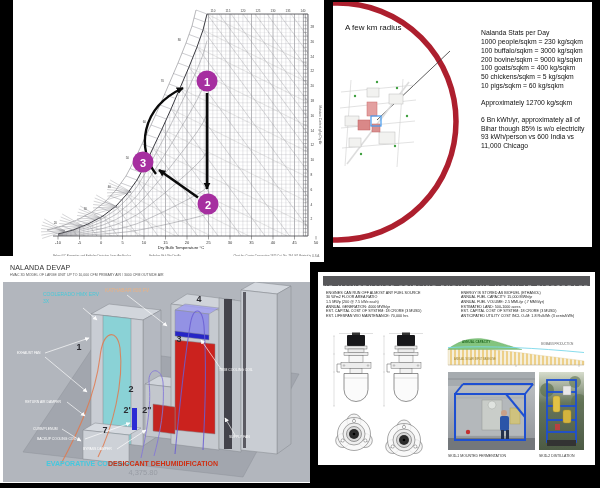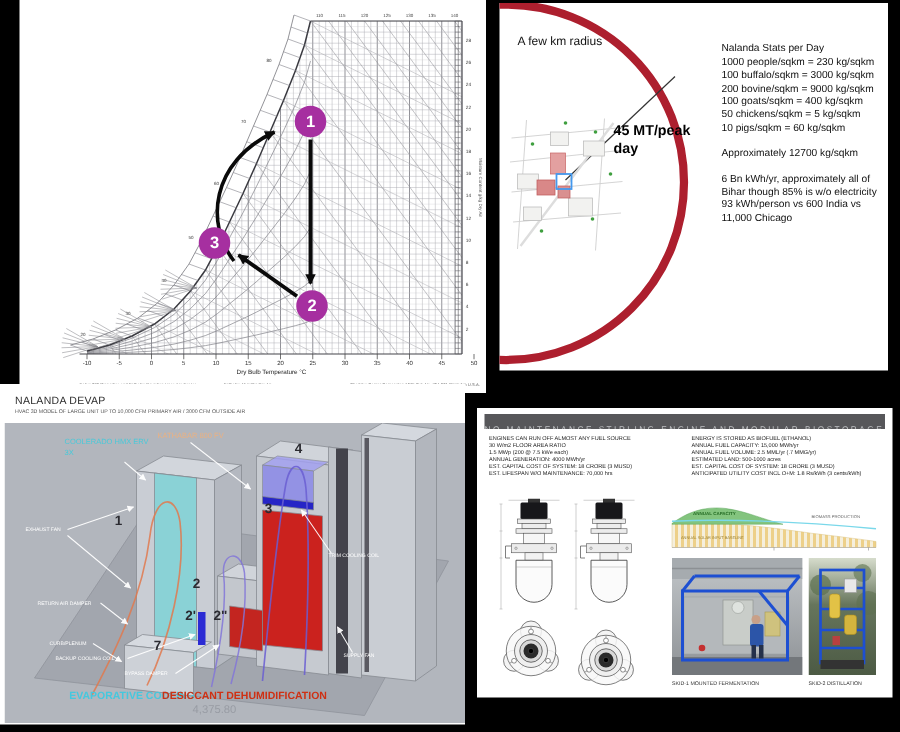--- a/index.html
+++ b/index.html
@@ -454,24 +454,20 @@
       <g fill="#3f9f3f">
         <circle cx="18" cy="20" r="1.2"></circle>
           <circle cx="60" cy="12" r="1.2"></circle>
           <circle cx="70" cy="40" r="1.2"></circle>
         <circle cx="24" cy="78" r="1.2"></circle>
           <circle cx="58" cy="70" r="1.2"></circle>
           <circle cx="40" cy="6" r="1.2"></circle>
       </g>
       <rect x="34" y="40" width="10" height="10" fill="none" stroke="#4499ee" stroke-width="1.2"></rect>
     </svg>
-    <div class="abs" id="b-peak">
-      <div>45 MT/peak</div>
-      <div>day</div>
-    </div>
     <div class="abs" id="b-stats">
       <div>Nalanda Stats per Day</div>
       <div id="b-stats-lines">
           <div>1000 people/sqkm = 230 kg/sqkm</div>
           <div>100 buffalo/sqkm = 3000 kg/sqkm</div>
           <div>200 bovine/sqkm = 9000 kg/sqkm</div>
           <div>100 goats/sqkm = 400 kg/sqkm</div>
           <div>50 chickens/sqkm = 5 kg/sqkm</div>
           <div>10 pigs/sqkm = 60 kg/sqkm</div>
         </div>

